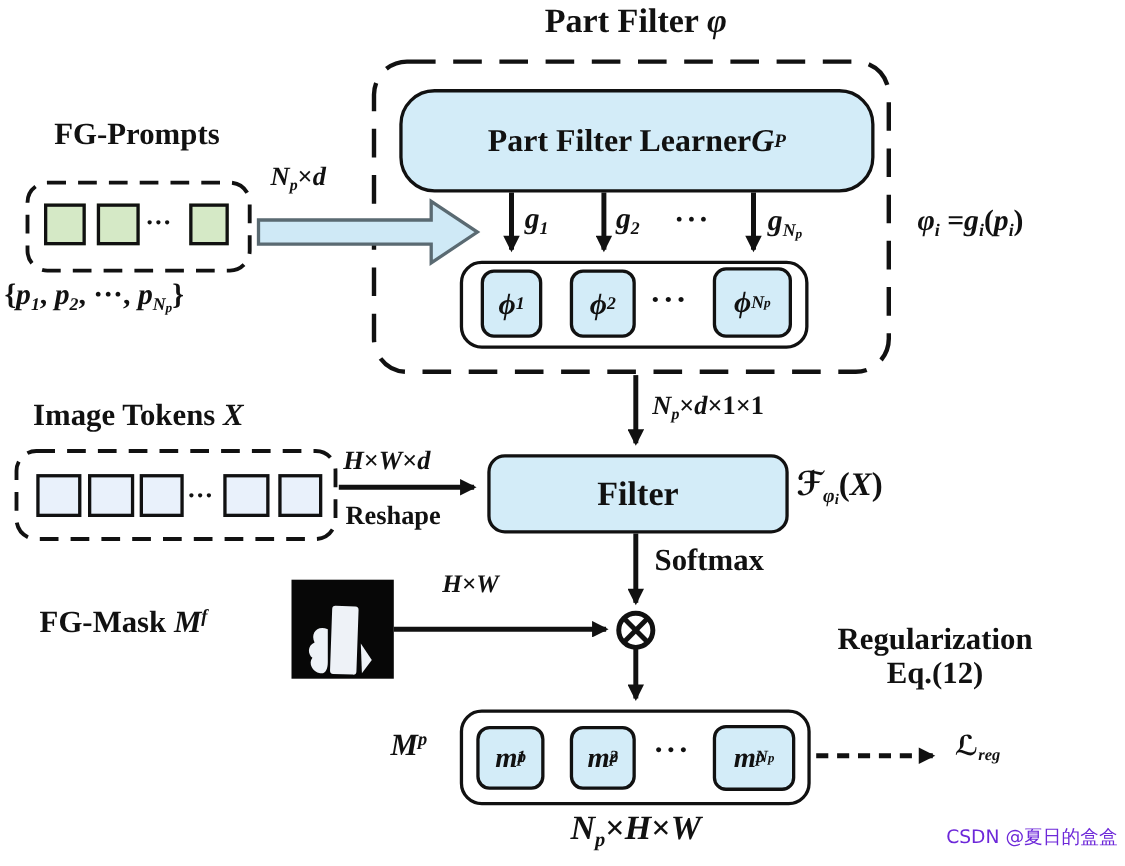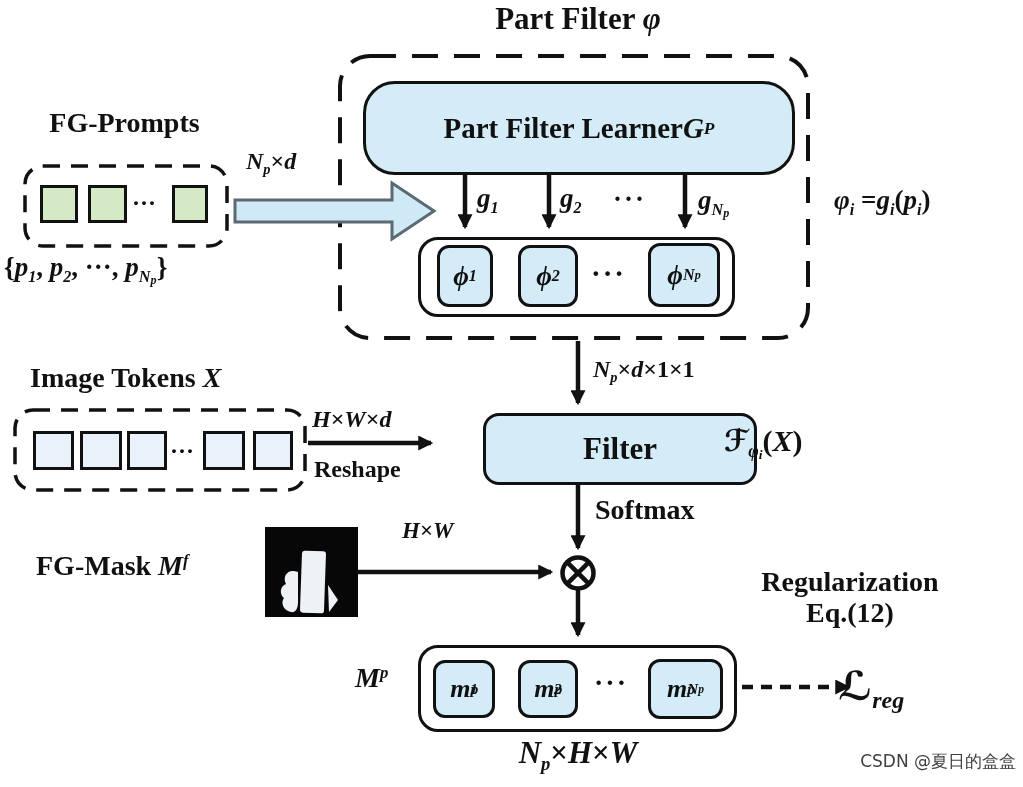--- a/index.html
+++ b/index.html
@@ -15,21 +15,21 @@
   .white{background:#fff;}
   .sq{position:absolute;border:3px solid #111;box-sizing:border-box;}
   .gsq{background:var(--green,#d5e9c6);}
   .tsq{background:var(--tokenblue,#e9f1fb);}
   .it{font-style:italic;}
   .sub{font-size:.60em;font-style:italic;vertical-align:-0.35em;}
   .sup{font-size:.60em;font-style:italic;vertical-align:0.55em;}
   .subsub{font-size:.45em;font-style:italic;vertical-align:-0.62em;}
   .stk{font-size:.60em;font-style:italic;vertical-align:-0.35em;margin-left:-0.52em;}
   .scriptf{font-family:"DejaVu Sans",sans-serif;font-style:italic;}
-  .wm{font-family:"DejaVu Sans","Liberation Sans",sans-serif;font-weight:normal;color:#404040;}
+  .wm{font-family:"DejaVu Sans","Liberation Sans",sans-serif;font-weight:normal;color:#6d28d9;}
   svg{position:absolute;left:0;top:0;}
   svg line,svg path.arrow{stroke:#111;stroke-width:4.5;fill:none;}
 </style>
 </head>
 <body>
 
 <div class="canvas">
 
   <svg width="1023" height="787" viewBox="0 0 1023 787">
     <defs>
@@ -119,21 +119,21 @@
   <div class="sq tsq" style="left:33px;top:431px;width:41px;height:39px;"></div>
   <div class="sq tsq" style="left:80px;top:431px;width:42px;height:39px;"></div>
   <div class="sq tsq" style="left:127px;top:431px;width:40px;height:39px;"></div>
   <div class="abs" style="left:170px;top:438px;font-size:24px;">···</div>
   <div class="sq tsq" style="left:203px;top:431px;width:42px;height:39px;"></div>
   <div class="sq tsq" style="left:253px;top:431px;width:40px;height:39px;"></div>
   <div class="abs" style="left:312px;top:406px;font-size:24px;"><span class="it">H</span><span>×</span><span class="it">W</span><span>×</span><span class="it">d</span></div>
   <div class="abs" style="left:314px;top:456px;font-size:24px;">Reshape</div>
 
   <div class="abs" style="left:593px;top:356px;font-size:24px;"><span class="it">N</span><span class="sub">p</span><span>×</span><span class="it">d</span><span>×1×1</span></div>
-  <div class="box blue" style="left:443px;top:413px;width:274px;height:72px;border-radius:16px;font-size:31px;margin-left:40px;">Filter</div>
+  <div class="box blue" style="left:443px;top:413px;width:274px;height:72px;border-radius:16px;font-size:31px;">Filter</div>
   <div class="abs" style="left:724px;top:424px;font-size:30px;"><span class="scriptf">ℱ</span><span class="sub">φ</span><span class="subsub">i</span><span>(</span><span class="it">X</span><span>)</span></div>
   <div class="abs" style="left:595px;top:495px;font-size:28px;">Softmax</div>
 
   <div class="abs" style="left:36px;top:551px;font-size:28px;"><span>FG-Mask </span><span class="it">M</span><span class="sup">f</span></div>
   <div class="abs" style="left:402px;top:518px;font-size:23px;"><span class="it">H</span><span>×</span><span class="it">W</span></div>
 
   <div class="abs" style="left:355px;top:663px;font-size:28px;"><span class="it">M</span><span class="sup">p</span></div>
   <div class="box white" style="left:418px;top:645px;width:319px;height:87px;border-radius:20px;"></div>
   <div class="box blue" style="left:433px;top:660px;width:62px;height:58px;border-radius:12px;font-size:26px;">
       <span class="it">m</span>
@@ -151,17 +151,17 @@
       <span class="sup">p</span>
       <span class="stk">N</span>
       <span class="subsub">p</span>
     </div>
   <div class="abs ctr" style="left:498px;top:736px;width:160px;font-size:31px;"><span class="it">N</span><span class="sub">p</span><span>×</span><span class="it">H</span><span>×</span><span class="it">W</span></div>
 
   <div class="abs ctr" style="left:726px;top:567px;width:248px;font-size:28px;">
     <div>Regularization</div>
     <div>Eq.(12)</div>
   </div>
-  <div class="abs" style="left:838px;top:664px;font-size:40px;"><span class="scriptf">ℒ</span><span class="sub">reg</span></div>
+  <div class="abs" style="left:868px;top:664px;font-size:25px;"><span class="scriptf">ℒ</span><span class="sub">reg</span></div>
 
   <div class="abs wm" style="left:836px;top:752px;width:180px;text-align:right;font-size:17px;">CSDN @夏日的盒盒</div>
 
 </div>
 
 </body></html>

